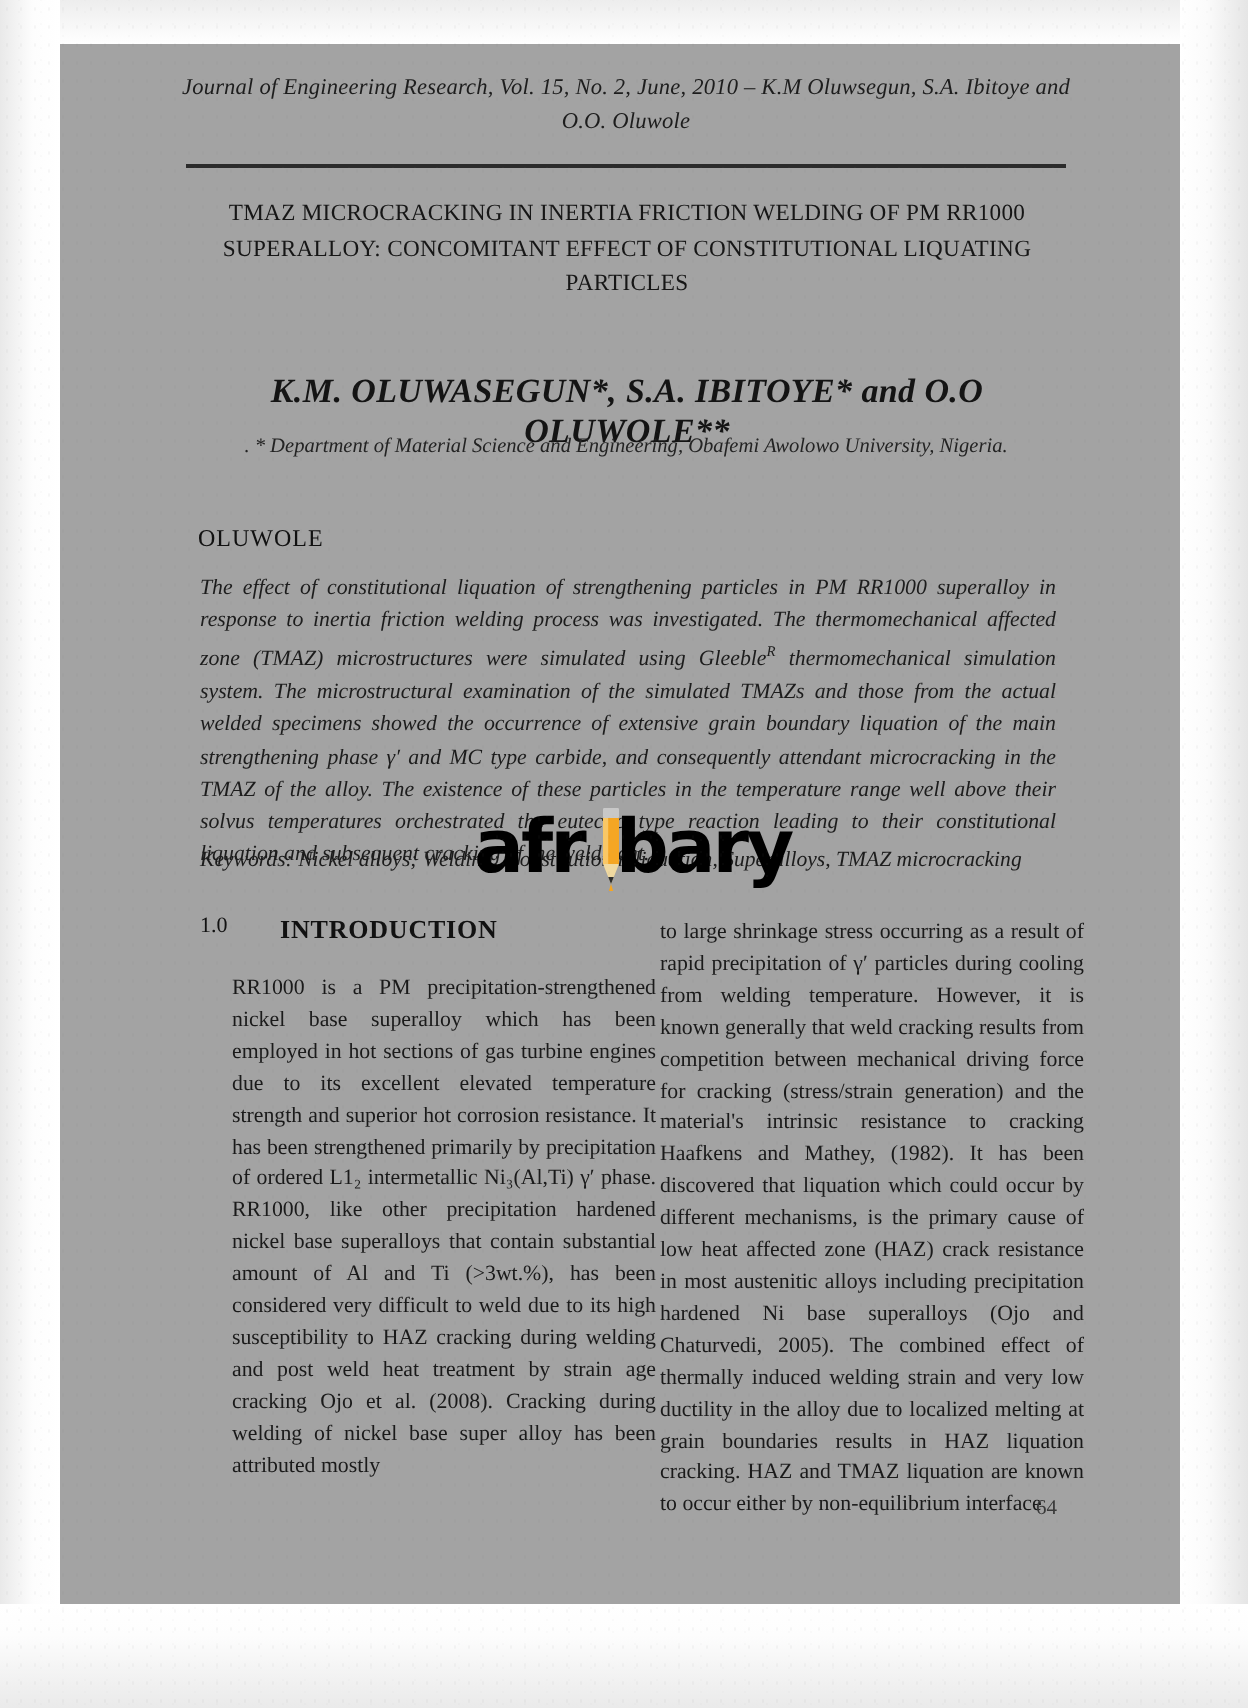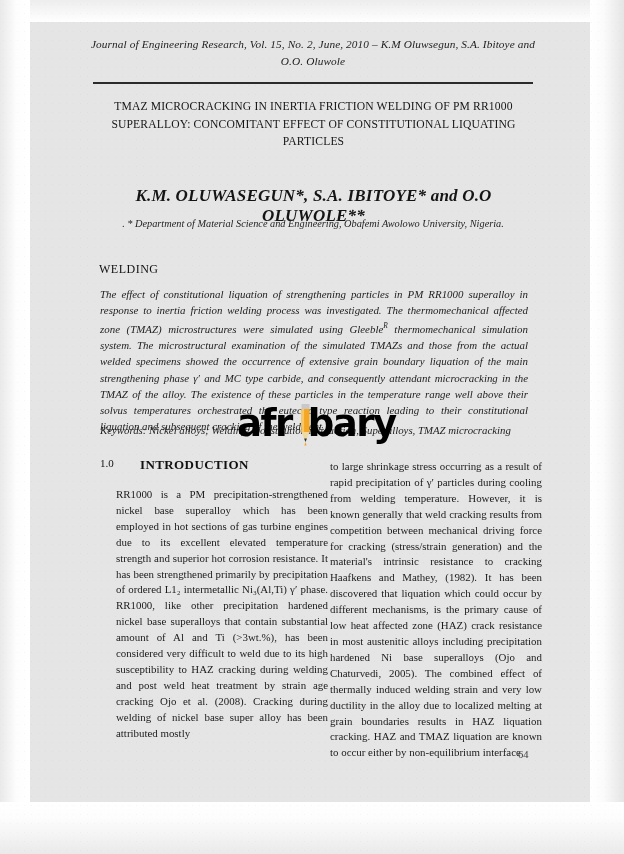--- a/index.html
+++ b/index.html
@@ -11,21 +11,21 @@
     width: 624px;
     height: 854px;
     overflow: hidden;
     font-family: "Liberation Serif", "DejaVu Serif", serif;
   }
 
   #page {
     position: relative;
     width: 624px;
     height: 854px;
-    background: #e5e5e5;
+    background: #a3a3a3;
     box-sizing: border-box;
     overflow: hidden;
   }
 
   
   #page-edge-left {
     position: absolute;
     left: 0; top: 0;
     width: 30px; height: 854px;
     background: linear-gradient(to right, #e9e9e9 0%, #fdfdfd 55%, #ffffff 100%);
@@ -261,21 +261,21 @@
   <div id="content">
 
     <div class="runhead">Journal of Engineering Research, Vol. 15, No. 2, June, 2010 – K.M Oluwsegun, S.A. Ibitoye and O.O. Oluwole</div>
     <div class="rule"></div>
 
     <div class="title">TMAZ MICROCRACKING IN INERTIA FRICTION WELDING OF PM RR1000 SUPERALLOY: CONCOMITANT EFFECT OF CONSTITUTIONAL LIQUATING PARTICLES</div>
 
     <div class="authors">K.M. OLUWASEGUN*, S.A. IBITOYE* and O.O OLUWOLE**</div>
     <div class="affil1">. * Department of Material Science and Engineering, Obafemi Awolowo University, Nigeria.</div>
 
-    <div class="abstract-head">WELDING</div>
+    <div class="abstract-head">OLUWOLE</div>
 
     <div class="abstract-body"><span>The effect of constitutional liquation of strengthening particles in PM RR1000 superalloy in response to inertia friction welding process was investigated. The thermomechanical affected zone (TMAZ) microstructures were simulated using Gleeble</span><span class="sup">R</span><span> thermomechanical simulation system. The microstructural examination of the simulated TMAZs and those from the actual welded specimens showed the occurrence of extensive grain boundary liquation of the main strengthening phase γ′ and MC type carbide, and consequently attendant microcracking in the TMAZ of the alloy. The existence of these particles in the temperature range well above their solvus temperatures orchestrated the eutectic type reaction leading to their constitutional liquation and subsequent cracking of the weldment.</span></div>
 
     <div class="keywords">Keywords: Nickel alloys; Welding; Constitutional liquation, Superalloys, TMAZ microcracking</div>
 
     <div class="sec-num">1.0</div>
     <div class="sec-title">INTRODUCTION</div>
 
     <div class="col col-left">RR1000 is a PM precipitation-strengthened nickel base superalloy which has been employed in hot sections of gas turbine engines due to its excellent elevated temperature strength and superior hot corrosion resistance. It has been strengthened primarily by precipitation of ordered L1₂ intermetallic Ni₃(Al,Ti) γ′ phase. RR1000, like other precipitation hardened nickel base superalloys that contain substantial amount of Al and Ti (&gt;3wt.%), has been considered very difficult to weld due to its high susceptibility to HAZ cracking during welding and post weld heat treatment by strain age cracking Ojo et al. (2008). Cracking during welding of nickel base super alloy has been attributed mostly</div>
     <div class="col col-right">to large shrinkage stress occurring as a result of rapid precipitation of γ′ particles during cooling from welding temperature. However, it is known generally that weld cracking results from competition between mechanical driving force for cracking (stress/strain generation) and the material's intrinsic resistance to cracking Haafkens and Mathey, (1982). It has been discovered that liquation which could occur by different mechanisms, is the primary cause of low heat affected zone (HAZ) crack resistance in most austenitic alloys including precipitation hardened Ni base superalloys (Ojo and Chaturvedi, 2005). The combined effect of thermally induced welding strain and very low ductility in the alloy due to localized melting at grain boundaries results in HAZ liquation cracking. HAZ and TMAZ liquation are known to occur either by non-equilibrium interface</div>

